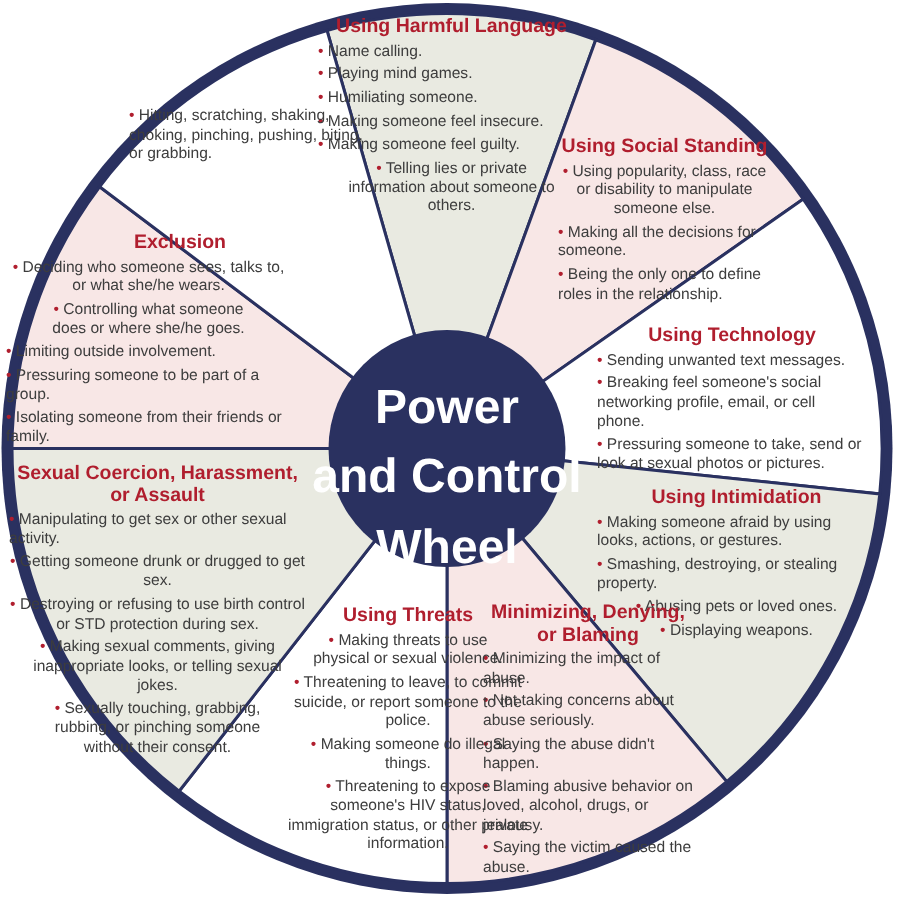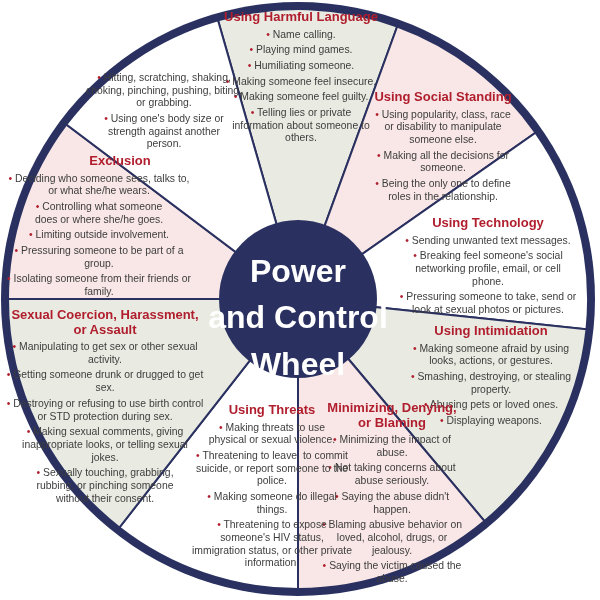--- a/index.html
+++ b/index.html
@@ -4,21 +4,21 @@
 <style>
   html,body{margin:0;padding:0;background:#ffffff;}
   .stage{position:relative;width:600px;height:600px;overflow:hidden;
          font-family:"Liberation Sans",sans-serif;}
   .stage svg{position:absolute;left:0;top:0;z-index:1;}
   .seg{position:absolute;z-index:2;}
   .seg h3{margin:0 0 4px 0;color:#b01e2e;font-size:13px;line-height:1.12;
           font-weight:bold;text-align:center;}
   .seg ul{list-style:none;margin:0;padding:0;}
   .seg li{font-size:10.4px;line-height:1.22;color:#3d3d3d;margin:0 0 3px 0;
-          text-align:center;}
+          text-align:left;}
   .seg li::before{content:"• ";color:#b01e2e;}
   .seg li.c{text-align:center;}
   .seg li.pad1{padding:0 14px;}
   .seg li.pad2{padding:0 30px;}
   .center-label{position:absolute;left:148px;top:248px;width:300px;z-index:3;
                 text-align:center;color:#ffffff;font-weight:bold;font-size:32px;
                 line-height:1.45;}
   .hdg-left{text-align:left;padding-left:42px;}
 </style>
 </head>
@@ -127,17 +127,16 @@
       <li class="c pad2">Controlling what someone does or where she/he goes.</li>
       <li>Limiting outside involvement.</li>
       <li>Pressuring someone to be part of a group.</li>
       <li>Isolating someone from their friends or family.</li>
     </ul>
   </div>
 
   <div class="seg" style="left:86px;top:72px;width:156px;">
     <ul>
       <li>Hitting, scratching, shaking, choking, pinching, pushing, biting, or grabbing.</li>
-      <li class="c pad1">Using one's body size or strength against another person.</li>
     </ul>
   </div>
 
 </div>
 
 </body></html>

